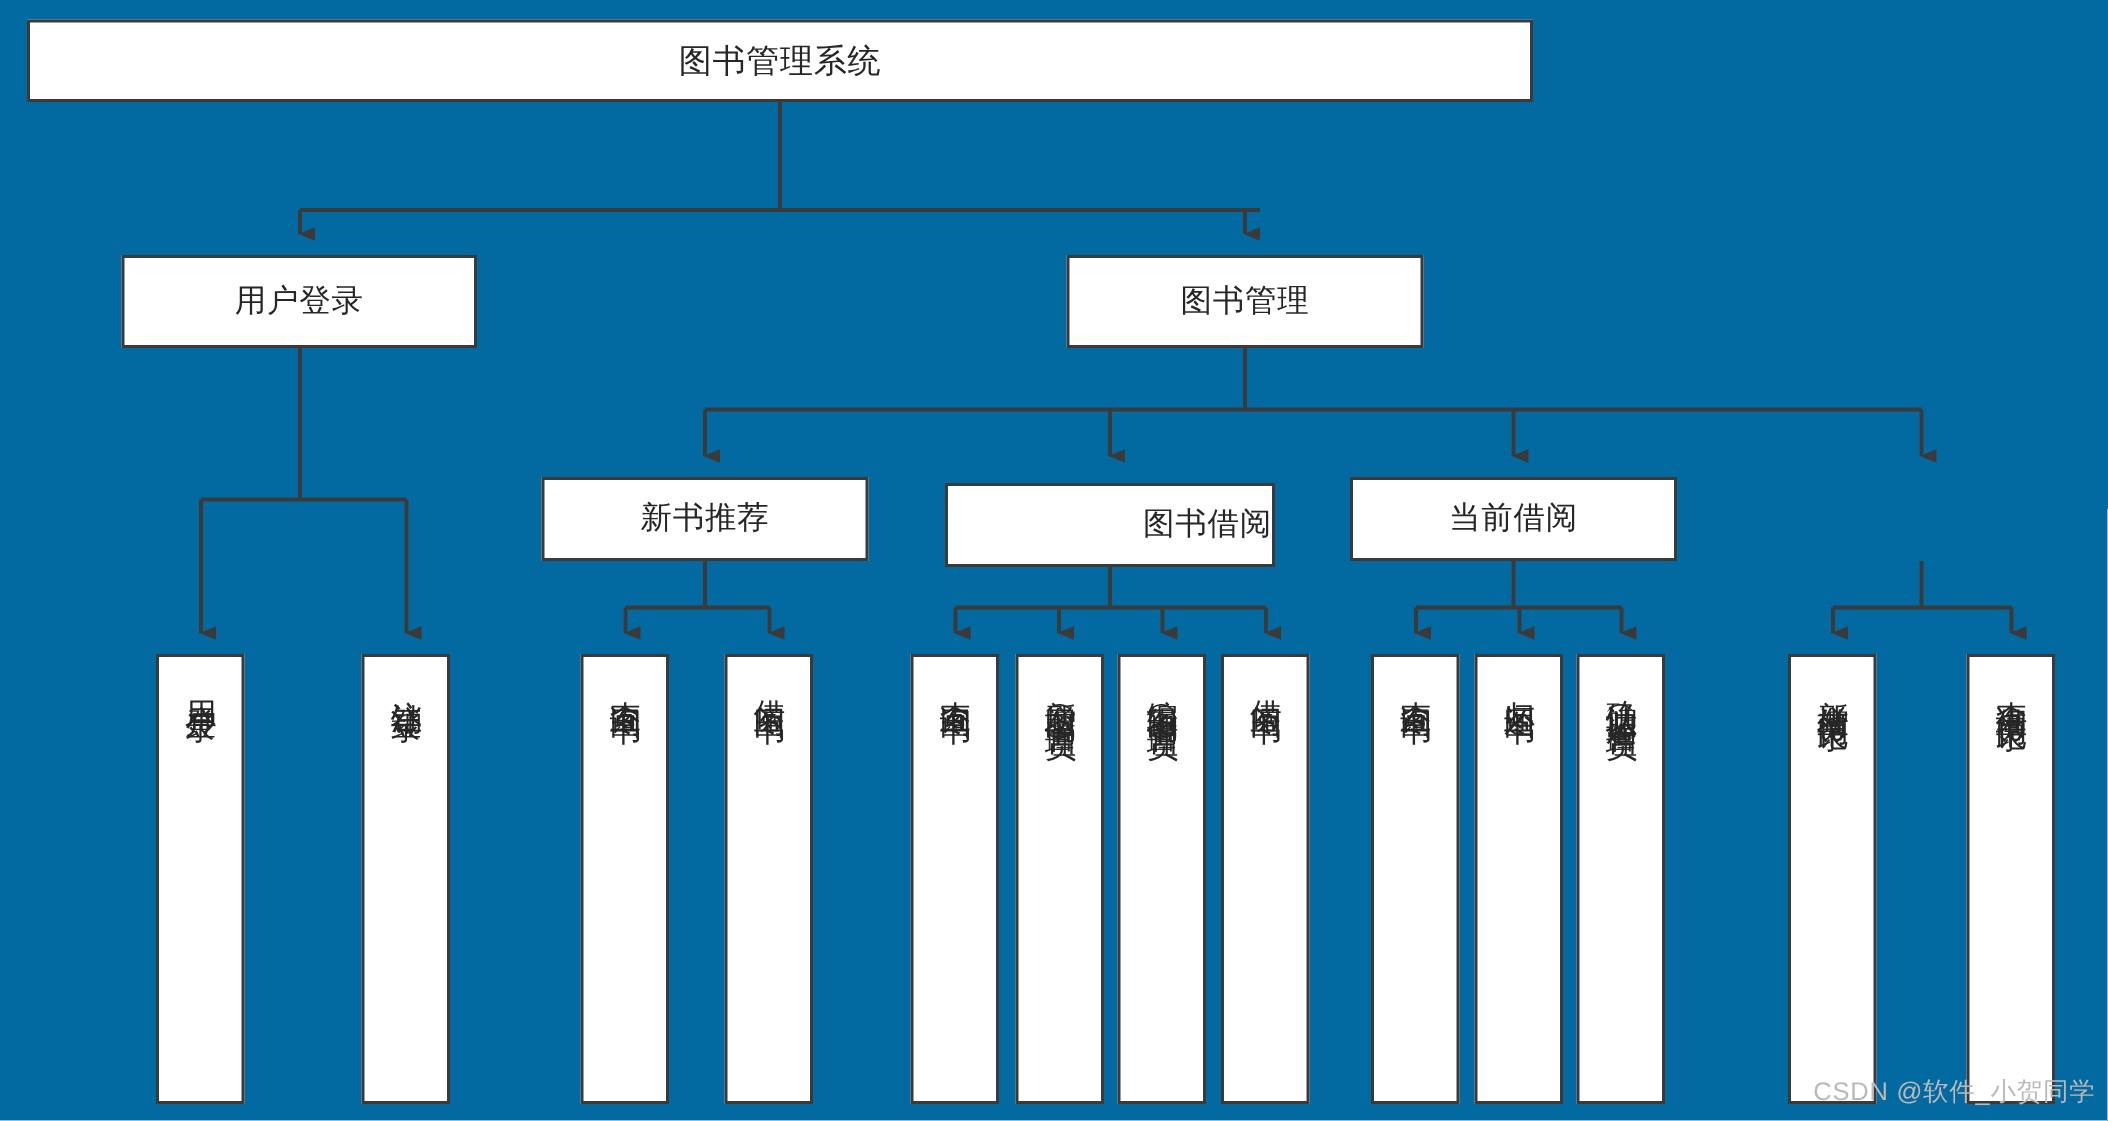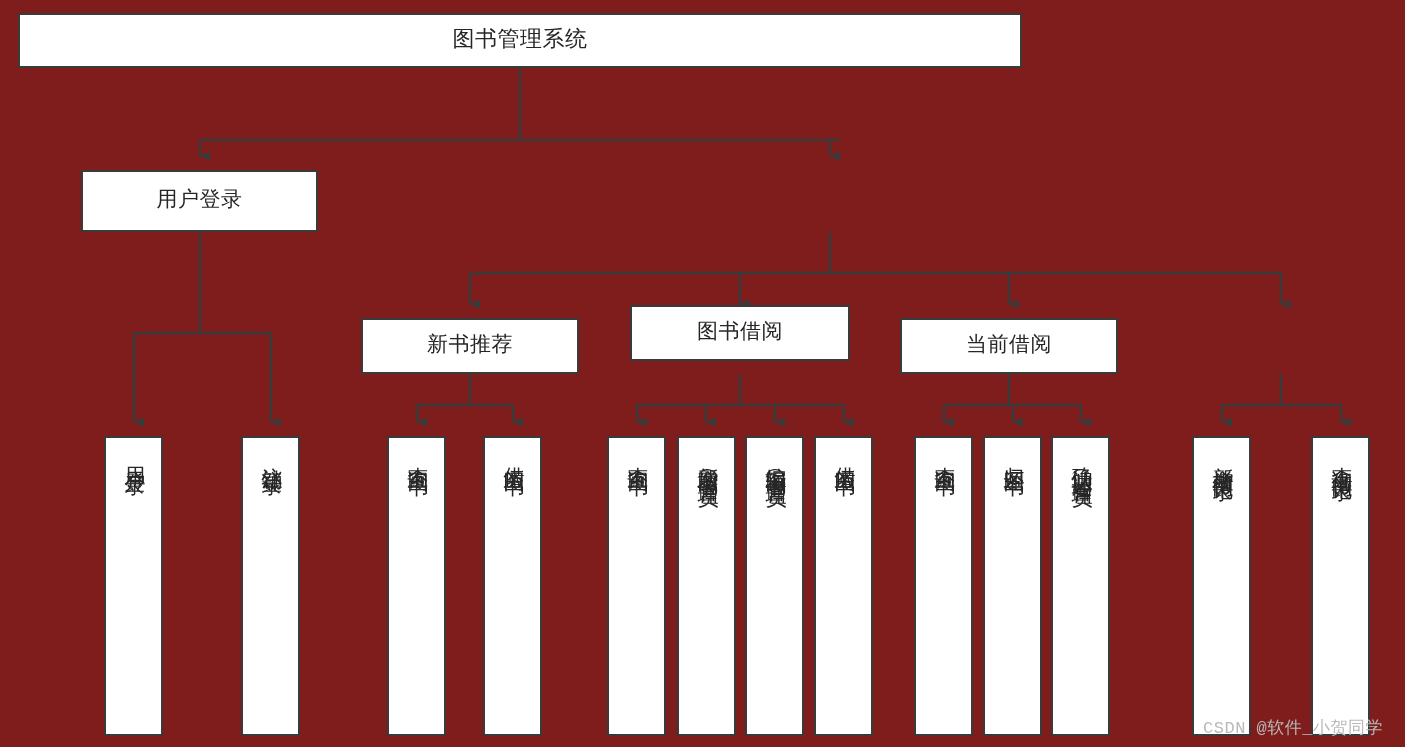--- a/index.html
+++ b/index.html
@@ -8,23 +8,22 @@
     padding: 0;
     background: #ffffff;
   }
   body {
     font-family: "Liberation Sans", "DejaVu Sans", sans-serif;
   }
   #diagram-root {
     position: relative;
     width: 1405px;
     height: 747px;
-    background: #7f1d1d;
+    background: #0369a1;
     overflow: hidden;
-    font-family: Liberation Mono, monospace;
   }
   #edges-layer {
     position: absolute;
     left: 0;
     top: 0;
     width: 1405px;
     height: 747px;
     pointer-events: none;
   }
   .node {
@@ -58,21 +57,21 @@
   .node.leaf .node-label {
     font-size: 21px;
     writing-mode: vertical-rl;
     text-orientation: upright;
     letter-spacing: 3px;
     white-space: normal;
     line-height: 1;
   }
   #watermark {
     position: absolute;
-    right: 22px;
+    right: 8px;
     bottom: 8px;
     font-size: 17px;
     color: #b9b9b9;
     letter-spacing: 0.5px;
     z-index: 5;
     white-space: nowrap;
   }
 </style>
 </head>
 <body>
@@ -129,25 +128,28 @@
     </g>
   </svg>
 
   <div class="node root horizontal" style="left: 18px; top: 13px; width: 1004px; height: 55px;">
     <span class="node-label">图书管理系统</span>
   </div>
 
   <div class="node horizontal" style="left: 81px; top: 170px; width: 237px; height: 62px;">
     <span class="node-label">用户登录</span>
   </div>
+  <div class="node horizontal" style="left: 711px; top: 170px; width: 238px; height: 62px;">
+    <span class="node-label">图书管理</span>
+  </div>
 
   <div class="node horizontal" style="left: 361px; top: 318px; width: 218px; height: 56px;">
     <span class="node-label">新书推荐</span>
   </div>
-  <div class="node horizontal" style="left: 630px; top: 305px; width: 220px; height: 56px;">
+  <div class="node horizontal" style="left: 630px; top: 322px; width: 220px; height: 56px; justify-content: flex-end;">
     <span class="node-label">图书借阅</span>
   </div>
   <div class="node horizontal" style="left: 900px; top: 318px; width: 218px; height: 56px; align-items: center;">
     <span class="node-label">当前借阅</span>
   </div>
 
   <div class="node leaf" style="left: 104px; top: 436px; width: 59px; height: 300px;">
     <span class="node-label">用户登录</span>
   </div>
   <div class="node leaf" style="left: 241px; top: 436px; width: 59px; height: 300px;">

